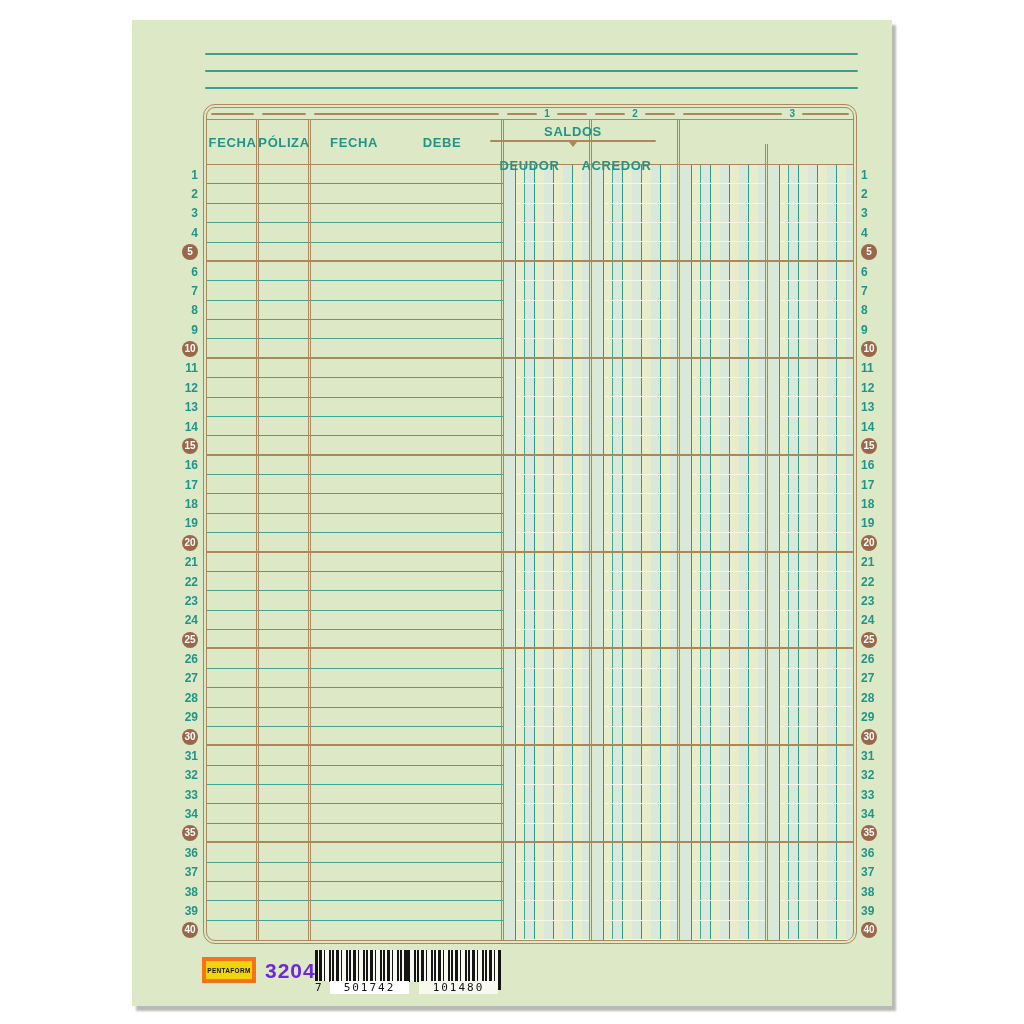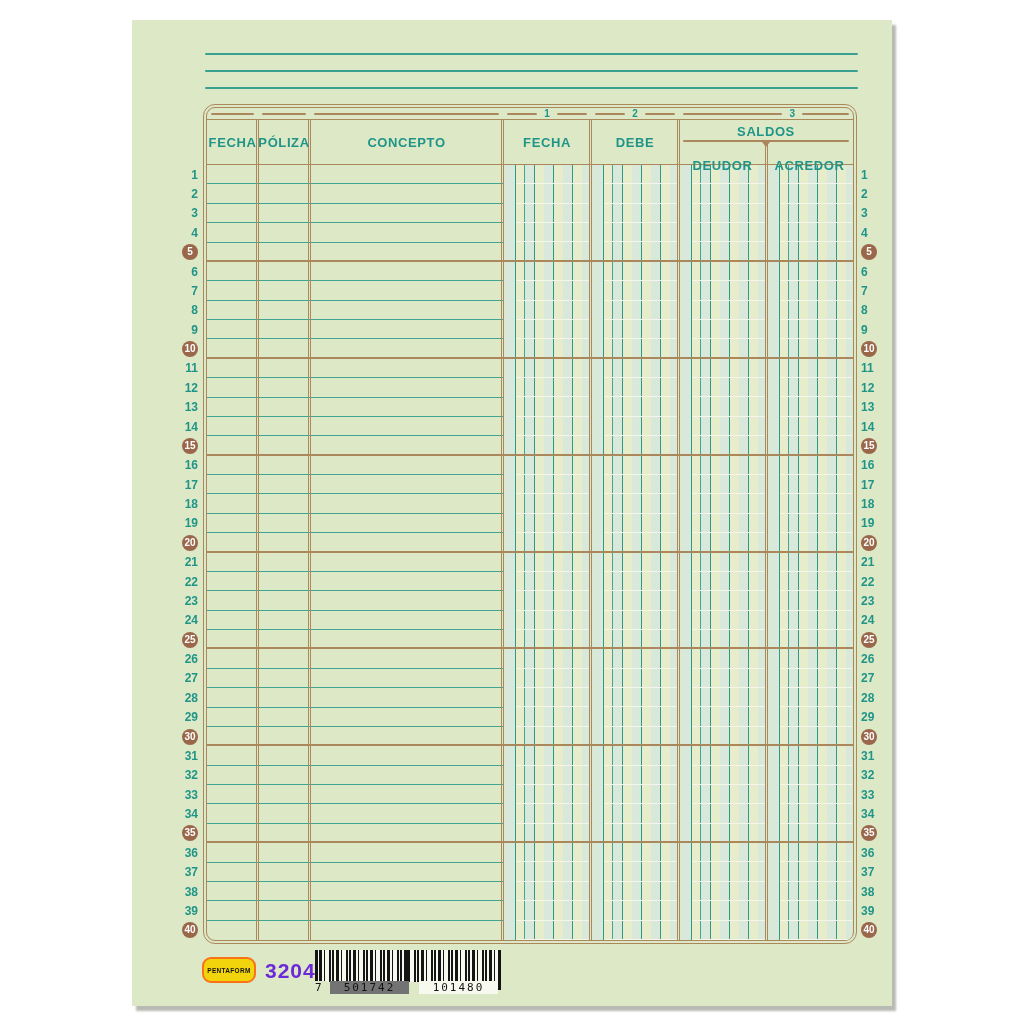--- a/index.html
+++ b/index.html
@@ -114,21 +114,21 @@
   .gutter.right .num-cell{justify-content:flex-start;}
   .num-cell.circled span{
     display:inline-block;width:16px;height:16px;border-radius:50%;
     background:#9a674a;color:#ffffff;font-size:10px;line-height:16px;
     text-align:center;font-weight:bold;
   }
 
   
   .logo{
     position:absolute;left:70px;top:937px;width:54px;height:26px;
-    background:#f2d40c;border:2px solid #f97316;border-radius:9px;
+    background:#f2d40c;border:4px solid #f97316;border-radius:0;
     box-sizing:border-box;display:flex;align-items:center;justify-content:center;
   }
   .logo span{
     color:#141414;font-size:6.5px;font-weight:bold;letter-spacing:.3px;
     transform:scaleY(1.15);
   }
   .form-number{
     position:absolute;left:133px;top:939px;
     color:#6d28d9;font-size:21px;font-weight:bold;letter-spacing:1px;
   }
@@ -141,21 +141,21 @@
   }
   .guard{position:absolute;top:0;width:3px;height:40px;background:#141414;}
   .guard.g1{left:0}.guard.g2{left:91px}.guard.g3{left:183px}
   .barcode-digits{
     position:absolute;left:0;top:31px;width:100%;height:13px;
     display:flex;background:transparent;
     font-family:"DejaVu Sans Mono","Liberation Mono",monospace;
     font-size:11px;color:#141414;
   }
   .barcode-digits .d0{width:12px;background:#dde8c6;text-align:left;}
-  .barcode-digits .d1{width:79px;background:#737373;text-align:center;letter-spacing:2px;margin-left:3px;}
+  .barcode-digits .d1{width:79px;background:#ffffff;text-align:center;letter-spacing:2px;margin-left:3px;}
   .barcode-digits .d2{width:79px;background:#f7f8ee;text-align:center;letter-spacing:2px;margin-left:10px;}
 </style>
 </head>
 <body>
 
 <div class="paper">
 
   <div class="topline l1"></div>
   <div class="topline l2"></div>
   <div class="topline l3"></div>
@@ -186,21 +186,20 @@
         <div class="strip-cell w-saldos">
           <div class="ln wide"></div>
           <span class="strip-num">3</span>
           <div class="ln narrow"></div>
         </div>
       </div>
 
       <div class="header-row">
         <div class="hcell w-fecha">FECHA</div>
         <div class="hcell w-poliza">PÓLIZA</div>
-        <div class="hcell w-concepto">CONCEPTO</div>
         <div class="hcell w-debe">FECHA</div>
         <div class="hcell w-haber">DEBE</div>
         <div class="hcell hsaldos w-saldos">
           <span class="saldos-label">SALDOS</span>
           <div class="saldos-rule"></div>
           <div class="saldos-sub">
             <div class="hcell">DEUDOR</div>
             <div class="hcell">ACREDOR</div>
           </div>
         </div>

